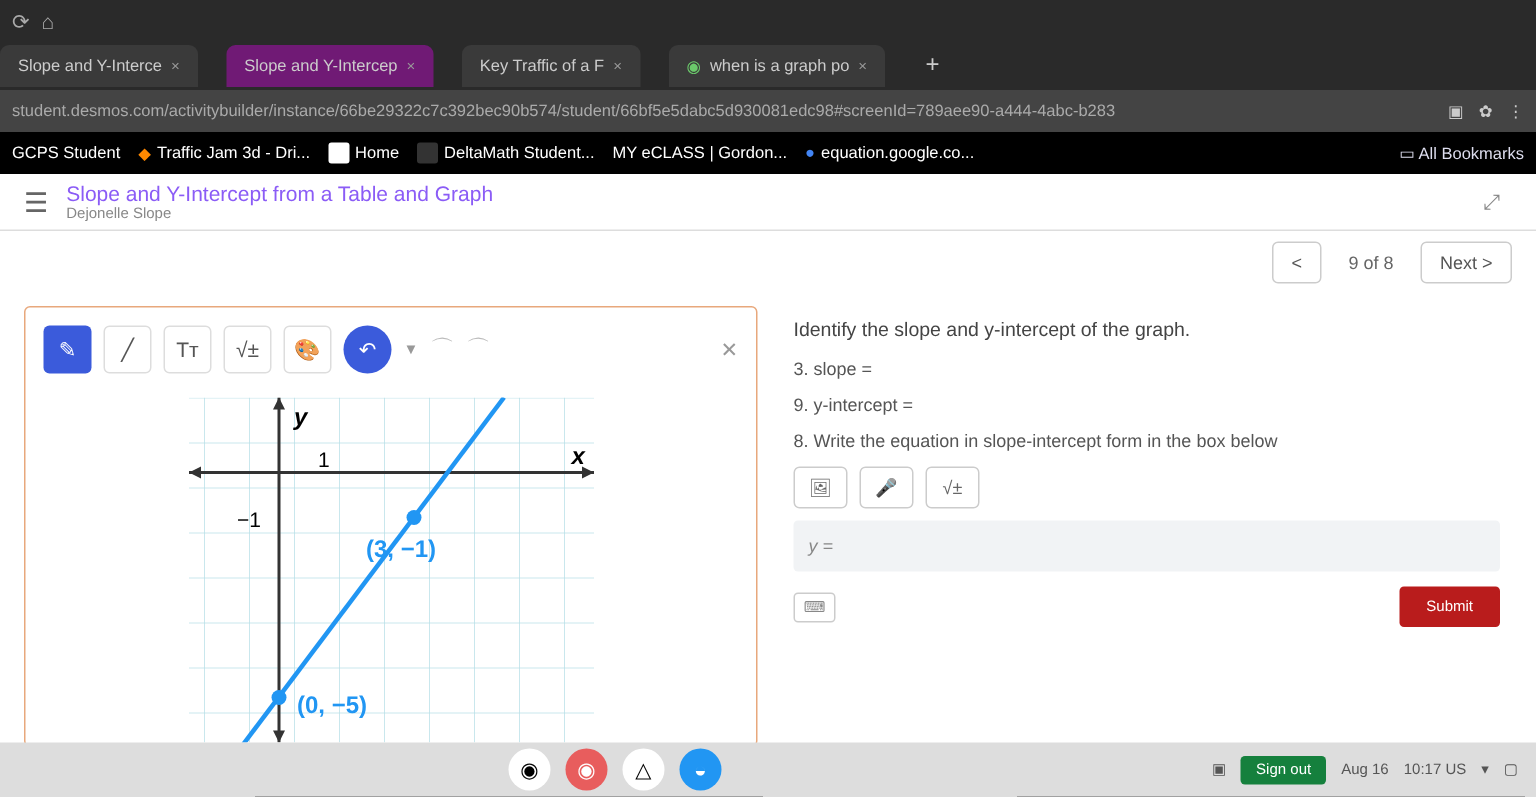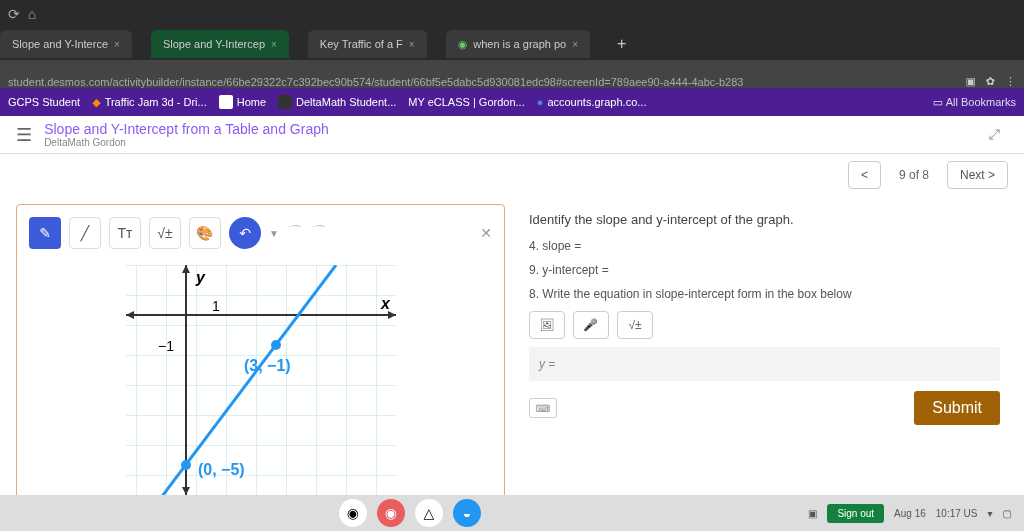--- a/index.html
+++ b/index.html
@@ -1,24 +1,24 @@
 <!DOCTYPE html>
 <html><head>
 <meta charset="utf-8">
 <style>
 *{margin:0;padding:0;box-sizing:border-box;font-family:Arial,sans-serif}
 body{width:1024px;height:531px;background:#1a1a1a;position:relative;overflow:hidden}
 .browser-top{height:28px;background:#2a2a2a;display:flex;align-items:center;padding:0 8px;gap:8px}
 .browser-top .nav-icon{color:#aaa;font-size:14px}
 .tabs-row{height:32px;background:#2a2a2a;display:flex;align-items:center;gap:19px;padding:0 0}
 .tab{height:28px;background:#3a3a3a;padding:0 12px;display:flex;align-items:center;color:#ccc;font-size:11px;border-radius:6px 6px 0 0;gap:6px;white-space:nowrap}
-.tab.active{background:#14532d}
+.tab.active{background:#701a75}
 .tab-close{color:#999;font-size:10px}
-.url-bar{height:28px;background:#444;display:flex;align-items:flex-end;padding:0 8px;color:#aaa;font-size:11px}
-.bookmarks{height:28px;background:#4c1d95;display:flex;align-items:center;padding:0 8px;gap:12px;color:#fff;font-size:11px}
+.url-bar{height:28px;background:#444;display:flex;align-items:center;padding:0 8px;color:#aaa;font-size:11px}
+.bookmarks{height:28px;background:#000000;display:flex;align-items:center;padding:0 8px;gap:12px;color:#fff;font-size:11px}
 .bookmark{display:flex;align-items:center;gap:4px}
 .bookmark .bicon{width:14px;height:14px;background:#fff;border-radius:2px;display:inline-block}
 .all-bookmarks{margin-left:auto;color:#dde}
 .page-header{height:38px;background:#fff;display:flex;align-items:center;padding:0 16px;border-bottom:1px solid #ddd}
 .menu-icon{font-size:18px;color:#666;margin-right:12px}
 .title-area{flex:1}
 .page-title{font-size:14px;color:#8b5cf6}
 .student-name{font-size:10px;color:#888}
 .header-icon{font-size:14px;color:#888;margin:0 8px}
 .navbar{height:42px;background:#fff;display:flex;align-items:center;padding:0 16px;justify-content:flex-end;gap:8px}
@@ -33,21 +33,21 @@
 .graph-area{background:#fff;display:flex;justify-content:center;padding:4px}
 .graph{width:310px;height:230px}
 .right-panel{flex:1;padding:8px}
 .prompt{font-size:13px;color:#444;margin-bottom:12px}
 .subq{font-size:12px;color:#555;margin-bottom:10px}
 .input-tools{display:flex;gap:8px;margin-bottom:8px}
 .input-tool{width:36px;height:28px;border:1px solid #ccc;border-radius:4px;display:flex;align-items:center;justify-content:center;font-size:12px;color:#666}
 .answer-box{background:#f1f3f5;border-radius:3px;padding:10px;font-size:12px;color:#888;font-style:italic;margin-bottom:10px}
 .submit-row{display:flex;justify-content:space-between;align-items:center}
 .kbd{width:28px;height:20px;border:1px solid #ccc;border-radius:3px;color:#888;font-size:10px;display:flex;align-items:center;justify-content:center}
-.submit-btn{background:#a16207;color:#fff;border:none;padding:8px 18px;border-radius:3px;font-size:16px}
+.submit-btn{background:#b91c1c;color:#fff;border:none;padding:8px 18px;border-radius:3px;font-size:10px}
 .taskbar{position:absolute;bottom:0;left:0;right:0;height:36px;background:#ddd;display:flex;align-items:center;padding:0 12px}
 .taskbar-center{flex:1;display:flex;justify-content:center;gap:10px}
 .ticon{width:28px;height:28px;border-radius:50%;display:flex;align-items:center;justify-content:center;font-size:14px}
 .taskbar-right{display:flex;align-items:center;gap:10px;font-size:10px;color:#555}
 .signout{background:#15803d;color:#fff;padding:4px 10px;border-radius:3px;font-size:10px}
 </style>
 </head>
 <body>
 
 <div class="browser-top">
@@ -99,30 +99,30 @@
     </span>
   <span class="bookmark">
       <span class="bicon" style="background:#333"></span>
       <span>DeltaMath Student...</span>
     </span>
   <span class="bookmark">
       <span>MY eCLASS | Gordon...</span>
     </span>
   <span class="bookmark">
       <span style="color:#4285f4">●</span>
-      <span>accounts.graph.co...</span>
+      <span>equation.google.co...</span>
     </span>
   <span class="all-bookmarks">▭ <span>All Bookmarks</span></span>
 </div>
 
 <div class="page-header">
   <span class="menu-icon">☰</span>
   <div class="title-area">
     <div class="page-title">Slope and Y-Intercept from a Table and Graph</div>
-    <div class="student-name">DeltaMath Gordon</div>
+    <div class="student-name">Dejonelle Slope</div>
   </div>
   <span class="header-icon">⤢</span>
 </div>
 
 <div class="navbar">
   <div class="nav-btn">&lt;</div>
   <div class="counter">9 of 8</div>
   <div class="nav-btn">Next &gt;</div>
 </div>
 
@@ -162,21 +162,21 @@
         <circle cx="170" cy="80" r="5" fill="#2196f3"></circle>
         <circle cx="80" cy="200" r="5" fill="#2196f3"></circle>
         <text x="138" y="106" font-size="16" fill="#2196f3" font-weight="bold">(3, −1)</text>
         <text x="92" y="210" font-size="16" fill="#2196f3" font-weight="bold">(0, −5)</text>
       </svg>
     </div>
   </div>
 
   <div class="right-panel">
     <div class="prompt">Identify the slope and y-intercept of the graph.</div>
-    <div class="subq">4. slope =</div>
+    <div class="subq">3. slope =</div>
     <div class="subq">9. y-intercept =</div>
     <div class="subq">8. Write the equation in slope-intercept form in the box below</div>
     <div class="input-tools">
       <div class="input-tool">🖼</div>
       <div class="input-tool">🎤</div>
       <div class="input-tool">√±</div>
     </div>
     <div class="answer-box">y =</div>
     <div class="submit-row">
       <div class="kbd">⌨</div>

